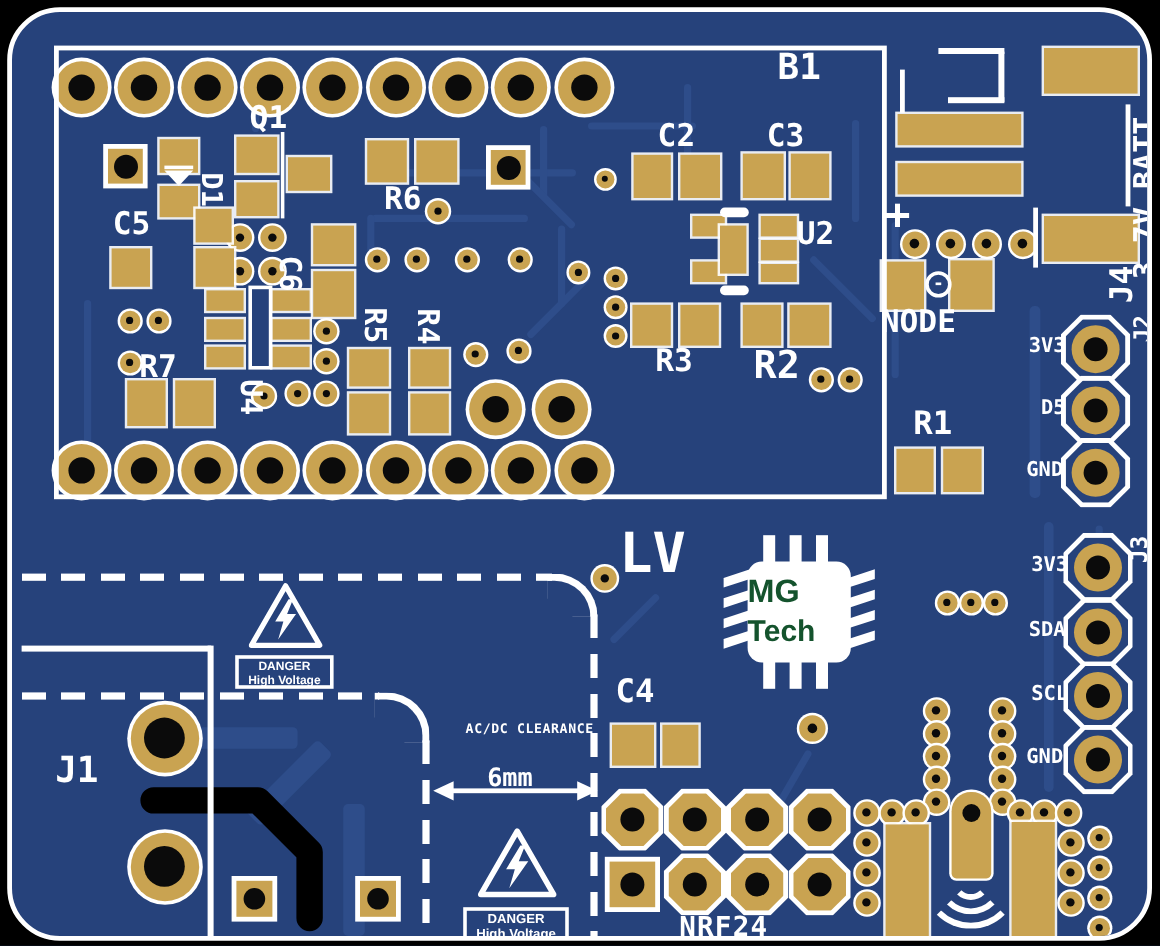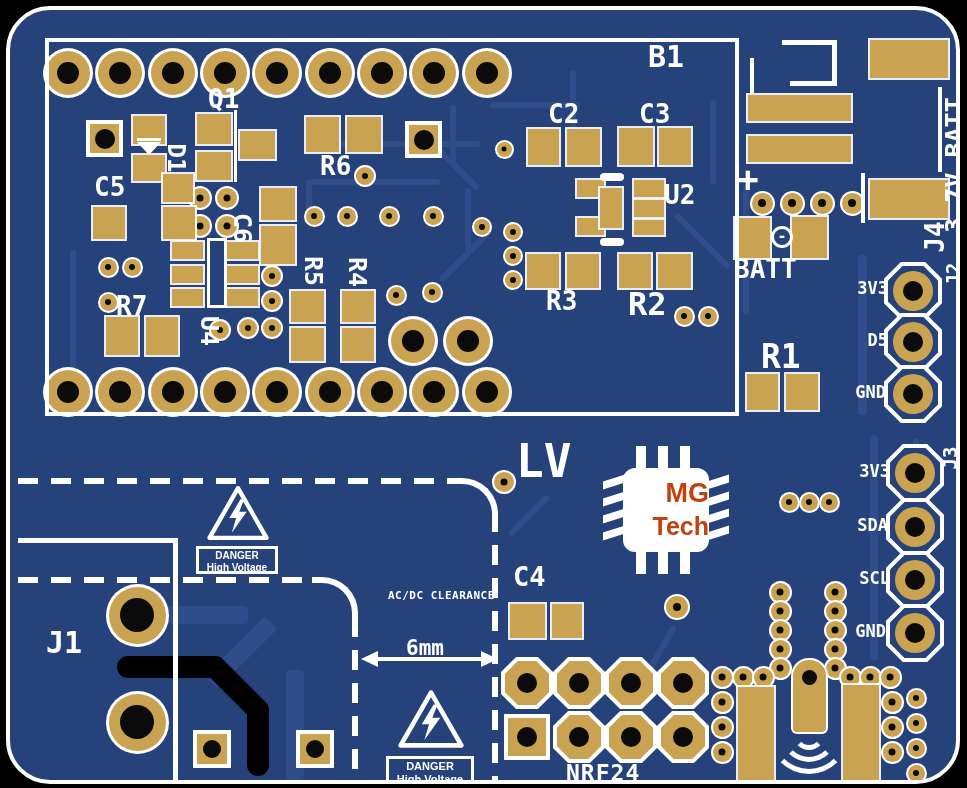--- a/index.html
+++ b/index.html
@@ -23,22 +23,22 @@
   .vl.cw{transform:translate(-50%,-50%) rotate(90deg)}
   .outline{position:absolute;border:4px solid #fff;z-index:4;background:transparent}
   .dash-h{position:absolute;height:6px;z-index:5;
           background:repeating-linear-gradient(90deg,#fff 0 20px,transparent 20px 33px)}
   .dash-v{position:absolute;width:6px;z-index:5;
           background:repeating-linear-gradient(180deg,#fff 0 20px,transparent 20px 33px)}
   .dcorner{position:absolute;border-top:6px solid #fff;border-right:6px solid #fff;
            border-top-right-radius:36px;z-index:5}
   .dangerbox{position:absolute;border:3px solid #fff;color:#fff;text-align:center;z-index:6;
              font-family:"Liberation Sans",sans-serif;font-weight:bold;padding-top:1px}
-  .chipbody{position:absolute;background:#fff;border-radius:12px;z-index:5;text-align:right;
-            font-family:"Liberation Sans",sans-serif;font-weight:bold;color:#c2410c}
+  .chipbody{position:absolute;background:#fff;border-radius:12px;z-index:5;text-align:left;
+            font-family:"Liberation Sans",sans-serif;font-weight:bold;color:#14532d}
   .chippin{position:absolute;background:#fff;z-index:4}
   .minus-sym{position:absolute;width:22px;height:22px;border:3px solid #fff;border-radius:50%;
              z-index:6;color:#fff;text-align:center;font-family:"DejaVu Sans Mono",monospace;
              font-weight:bold;font-size:15px;line-height:15px}
   .arrowL{position:absolute;width:0;height:0;border-top:8px solid transparent;border-bottom:8px solid transparent;
           border-right:17px solid #fff;z-index:6}
   .arrowR{position:absolute;width:0;height:0;border-top:8px solid transparent;border-bottom:8px solid transparent;
           border-left:17px solid #fff;z-index:6}
   .wifiarc{position:absolute;border:5px solid transparent;border-bottom-color:#fff;border-radius:50%;z-index:5}
   .antc{position:absolute;background:#c9a351;box-shadow:0 0 0 2px #fff;border-radius:16px 16px 4px 4px;z-index:2}
@@ -492,32 +492,32 @@
   <div class="lbl" style="left:310px;top:143px;font-size:26px">R6</div>
   <span class="vl cw" style="left:303px;top:261px;font-size:25px">R5</span>
   <span class="vl cw" style="left:347px;top:262px;font-size:25px">R4</span>
   <div class="lbl" style="left:106px;top:283px;font-size:26px">R7</div>
   <span class="vl cw" style="left:199px;top:321px;font-size:25px">U4</span>
   <div class="lbl" style="left:538px;top:91px;font-size:26px">C2</div>
   <div class="lbl" style="left:629px;top:91px;font-size:26px">C3</div>
   <div class="lbl" style="left:654px;top:172px;font-size:26px">U2</div>
   <div class="lbl" style="left:536px;top:278px;font-size:26px">R3</div>
   <div class="lbl" style="left:618px;top:278px;font-size:32px">R2</div>
-  <div class="lbl" style="left:751px;top:330px;font-size:33px">R1</div>
+  <div class="lbl" style="left:751px;top:330px;font-size:27px">R1</div>
   <div class="lbl" style="left:503px;top:553px;font-size:27px">C4</div>
 
   <div class="silk" style="left:740px;top:48px;width:4px;height:36px"></div>
   <div class="silk" style="left:772px;top:30px;width:55px;height:5px"></div>
   <div class="silk" style="left:822px;top:33px;width:5px;height:42px"></div>
   <div class="silk" style="left:780px;top:71px;width:47px;height:5px"></div>
   <div class="silk" style="left:928px;top:77px;width:4px;height:85px"></div>
   <div class="silk" style="left:851px;top:163px;width:4px;height:50px"></div>
   <div class="lbl" style="left:727px;top:152px;font-size:36px">+</div>
   <div class="minus-sym" style="left:761px;top:216px"><span>-</span></div>
-  <div class="lbl" style="left:724px;top:246px;font-size:26px">BATT</div>
+  <div class="lbl" style="left:724px;top:246px;font-size:26px">NODE</div>
   <span class="vl" style="left:944px;top:155px;font-size:25px">3.7V BATT</span>
   <span class="vl" style="left:925px;top:227px;font-size:26px">J4</span>
   <span class="vl" style="left:943px;top:264px;font-size:19px">J2</span>
 
   <div class="lbl" style="left:838px;top:270px;width:40px;font-size:17px;text-align:right">3V3</div>
   <div class="lbl" style="left:838px;top:322px;width:40px;font-size:17px;text-align:right">D5</div>
   <div class="lbl" style="left:834px;top:374px;width:42px;font-size:17px;text-align:right">GND</div>
 
   <span class="vl" style="left:940px;top:448px;font-size:19px">J3</span>
   <div class="lbl" style="left:838px;top:453px;width:42px;font-size:17px;text-align:right">3V3</div>
@@ -553,21 +553,21 @@
 
   <svg class="danger" style="left:388px;top:678px" width="66" height="62" viewBox="0 0 100 88">
     <path d="M50 4 L96 84 L4 84 Z" fill="none" stroke="#fff" stroke-width="7" stroke-linejoin="round"></path>
     <path d="M54 22 L36 52 L47 52 L40 76 L64 42 L52 42 L60 22 Z" fill="#fff"></path>
   </svg>
   <div class="dangerbox" style="left:376px;top:746px;width:88px;height:30px;font-size:11px;line-height:13px">
     <div>DANGER</div>
     <div>High Voltage</div>
   </div>
 
-  <div class="lbl" style="left:378px;top:580px;font-size:11px;letter-spacing:0.5px">AC/DC CLEARANCE</div>
+  <div class="lbl" style="left:378px;top:592px;font-size:11px;letter-spacing:0.5px">AC/DC CLEARANCE</div>
   <div class="lbl" style="left:396px;top:628px;font-size:21px">6mm</div>
   <div class="silk" style="left:357px;top:647px;width:126px;height:4px"></div>
   <div class="arrowL" style="left:351px;top:641px"></div>
   <div class="arrowR" style="left:471px;top:641px"></div>
 
   <div class="chippin" style="left:626px;top:436px;width:10px;height:24px"></div>
   <div class="chippin" style="left:648px;top:436px;width:10px;height:24px"></div>
   <div class="chippin" style="left:670px;top:436px;width:10px;height:24px"></div>
   <div class="chippin" style="left:626px;top:540px;width:10px;height:24px"></div>
   <div class="chippin" style="left:648px;top:540px;width:10px;height:24px"></div>

